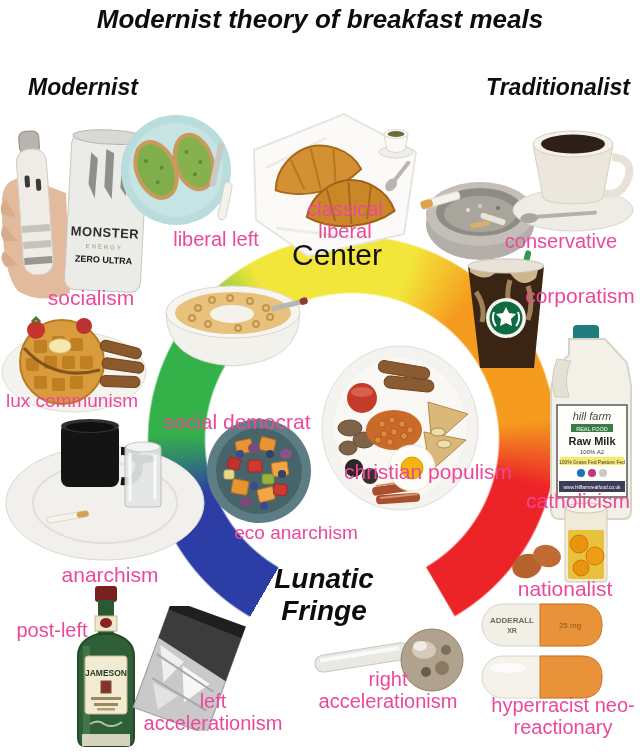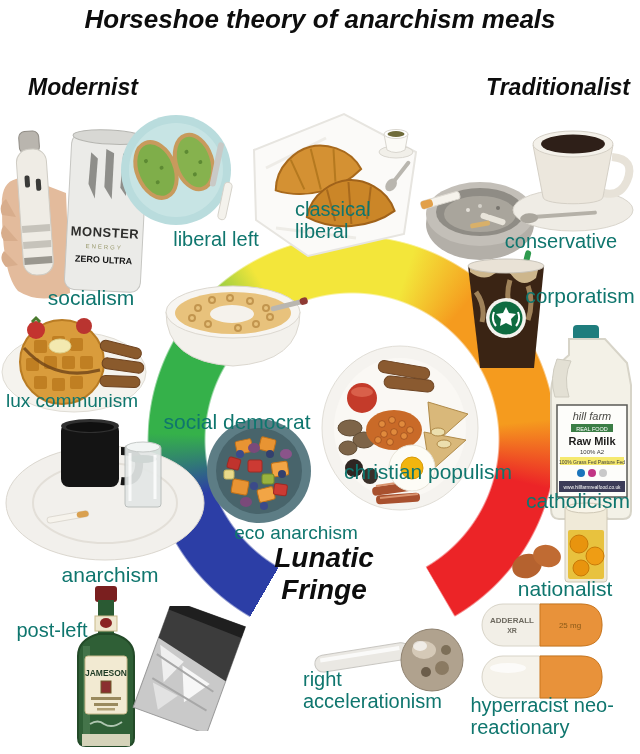--- a/index.html
+++ b/index.html
@@ -9,40 +9,41 @@
     background:conic-gradient(from 210deg,
       #2c3ea6 0deg 40deg,
       #35b14a 62deg 96deg,
       #f3e63a 120deg 168deg,
       #f59b1e 190deg 234deg,
       #ec2427 254deg 299.5deg,
       rgba(255,255,255,0) 300deg 360deg);
     -webkit-mask:radial-gradient(circle closest-side, transparent 0 146px, #000 148px 203px, transparent 205px);
             mask:radial-gradient(circle closest-side, transparent 0 146px, #000 148px 203px, transparent 205px);}
   .fig{position:absolute;z-index:2;}
-  .lbl{position:absolute;z-index:5;color:#0f766e;text-align:left;
+  .lbl{position:absolute;z-index:5;color:#ec4899;text-align:center;
        transform:translateX(-50%);line-height:1.12;font-size:20px;}
   .nw{white-space:nowrap;}
   .title{position:absolute;z-index:5;left:0;top:4px;width:640px;text-align:center;
          font-weight:bold;font-style:italic;font-size:26px;color:#0d0d0d;}
   .pole{position:absolute;z-index:5;font-weight:bold;font-style:italic;font-size:23px;color:#0d0d0d;}
   .center-lbl{position:absolute;z-index:5;font-size:30px;color:#101010;transform:translateX(-50%);}
   .fringe-lbl{position:absolute;z-index:5;font-weight:bold;font-style:italic;font-size:28px;color:#0d0d0d;
-              transform:translateX(-50%);text-align:center;line-height:1.15;}
+              transform:translateX(-50%);text-align:center;line-height:1.15;margin-top:21px;}
   svg text{font-family:"Liberation Sans",sans-serif;}
 </style>
 </head>
 <body>
 <div id="canvas">
 
-<div class="title">Horseshoe theory of anarchism meals</div>
+<div class="title">Modernist theory of breakfast meals</div>
 <div class="pole" style="left:28px;top:74px;">Modernist</div>
 <div class="pole" style="left:630px;top:74px;transform:translateX(-100%);">Traditionalist</div>
 
 <div class="ring"></div>
+<div class="center-lbl" style="left:337px;top:238px;">Center</div>
 <div class="fringe-lbl" style="left:324px;top:542px;width:150px;">Lunatic Fringe</div>
 
 <svg class="fig" style="left:0px;top:113px;" width="152" height="192" viewBox="0 0 152 192">
   <path d="M2,96 Q0,70 16,66 Q30,60 40,70 L66,80 L70,180 Q40,192 18,178 Q2,160 2,96 Z" fill="#e3bb9c"></path>
   <path d="M6,86 q-8,6 -4,16 l14,2 z M4,112 q-6,8 0,16 l14,0 z M4,138 q-6,8 2,16 l12,-2 z" fill="#d8ad8c"></path>
   <g transform="rotate(-4 36 100)">
     <rect x="24" y="18" width="20" height="22" rx="6" fill="#b9b5ae" stroke="#8f8b84"></rect>
     <rect x="20" y="36" width="30" height="126" rx="13" fill="#efece5" stroke="#cfccc4"></rect>
     <rect x="27" y="62" width="5" height="12" rx="2" fill="#3a3a38"></rect>
         <rect x="38" y="66" width="5" height="12" rx="2" fill="#3a3a38"></rect>
@@ -383,16 +384,17 @@
 <div class="lbl nw" style="left:91px;top:286px;font-size:21px;">socialism</div>
 <div class="lbl nw" style="left:580px;top:284px;font-size:21px;">corporatism</div>
 <div class="lbl nw" style="left:237px;top:366px;font-size:21px;margin-top:44px;">social democrat</div>
 <div class="lbl nw" style="left:72px;top:390px;font-size:19px;">lux communism</div>
 <div class="lbl nw" style="left:428px;top:460px;font-size:21px;">christian populism</div>
 <div class="lbl nw" style="left:578px;top:489px;font-size:21px;">catholicism</div>
 <div class="lbl nw" style="left:296px;top:522px;font-size:19px;">eco anarchism</div>
 <div class="lbl nw" style="left:110px;top:563px;font-size:21px;">anarchism</div>
 <div class="lbl nw" style="left:565px;top:577px;font-size:21px;">nationalist</div>
 <div class="lbl nw" style="left:52px;top:619px;">post-left</div>
+<div class="lbl" style="left:213px;top:690px;width:170px;">left accelerationism</div>
 <div class="lbl" style="left:388px;top:668px;width:170px;">right accelerationism</div>
 <div class="lbl" style="left:563px;top:694px;width:185px;">hyperracist neo-reactionary</div>
 
 </div>
 
 </body></html>

